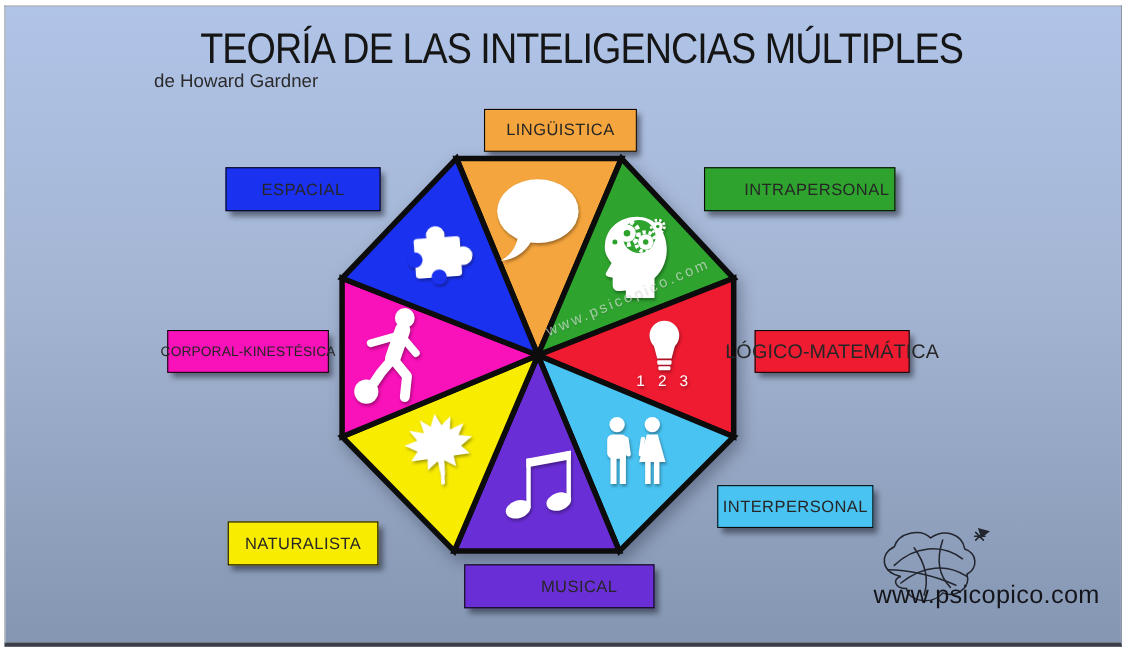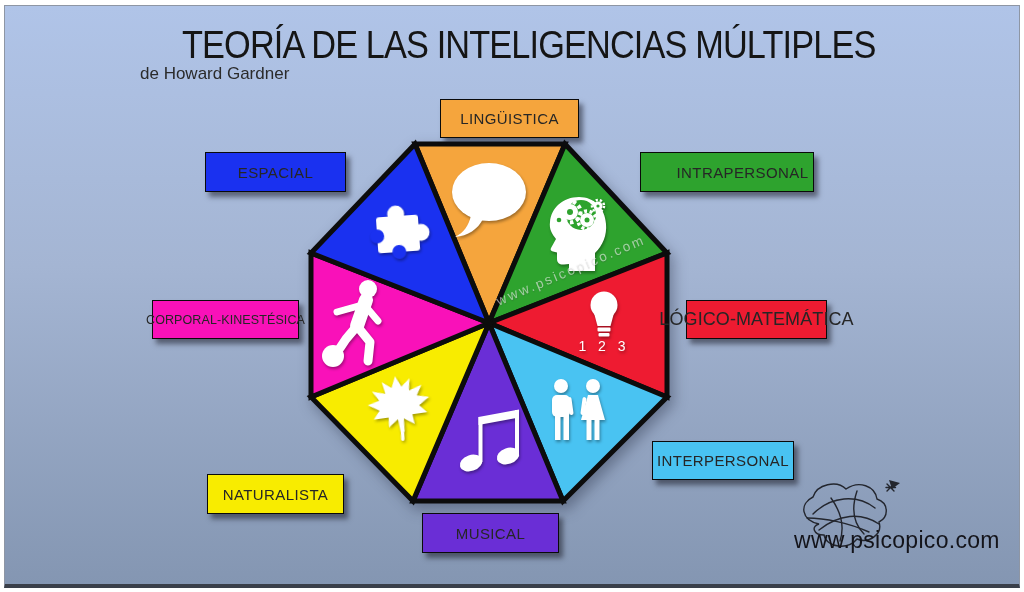--- a/index.html
+++ b/index.html
@@ -159,21 +159,21 @@
   </div>
   <div class="label-box lb-intrapersonal" style="background-color: rgb(46, 163, 46);">
     <span>INTRAPERSONAL</span>
   </div>
   <div class="label-box lb-logico" style="background-color: rgb(238, 27, 49);">
     <span>LÓGICO-MATEMÁTICA</span>
   </div>
   <div class="label-box lb-interpersonal" style="background-color: rgb(73, 195, 242);">
     <span>INTERPERSONAL</span>
   </div>
-  <div class="label-box lb-musical" style="background-color: rgb(106, 46, 214);">
+  <div class="label-box lb-musical" style="background-color: rgb(106, 46, 214); padding-left: 36px;">
     <span>MUSICAL</span>
   </div>
   <div class="label-box lb-naturalista" style="background-color: rgb(248, 236, 0);">
     <span>NATURALISTA</span>
   </div>
   <div class="label-box lb-corporal" style="background-color: rgb(249, 17, 185);">
     <span>CORPORAL-KINESTÉSICA</span>
   </div>
   <div class="label-box lb-espacial" style="background-color: rgb(26, 49, 240);">
     <span>ESPACIAL</span>

